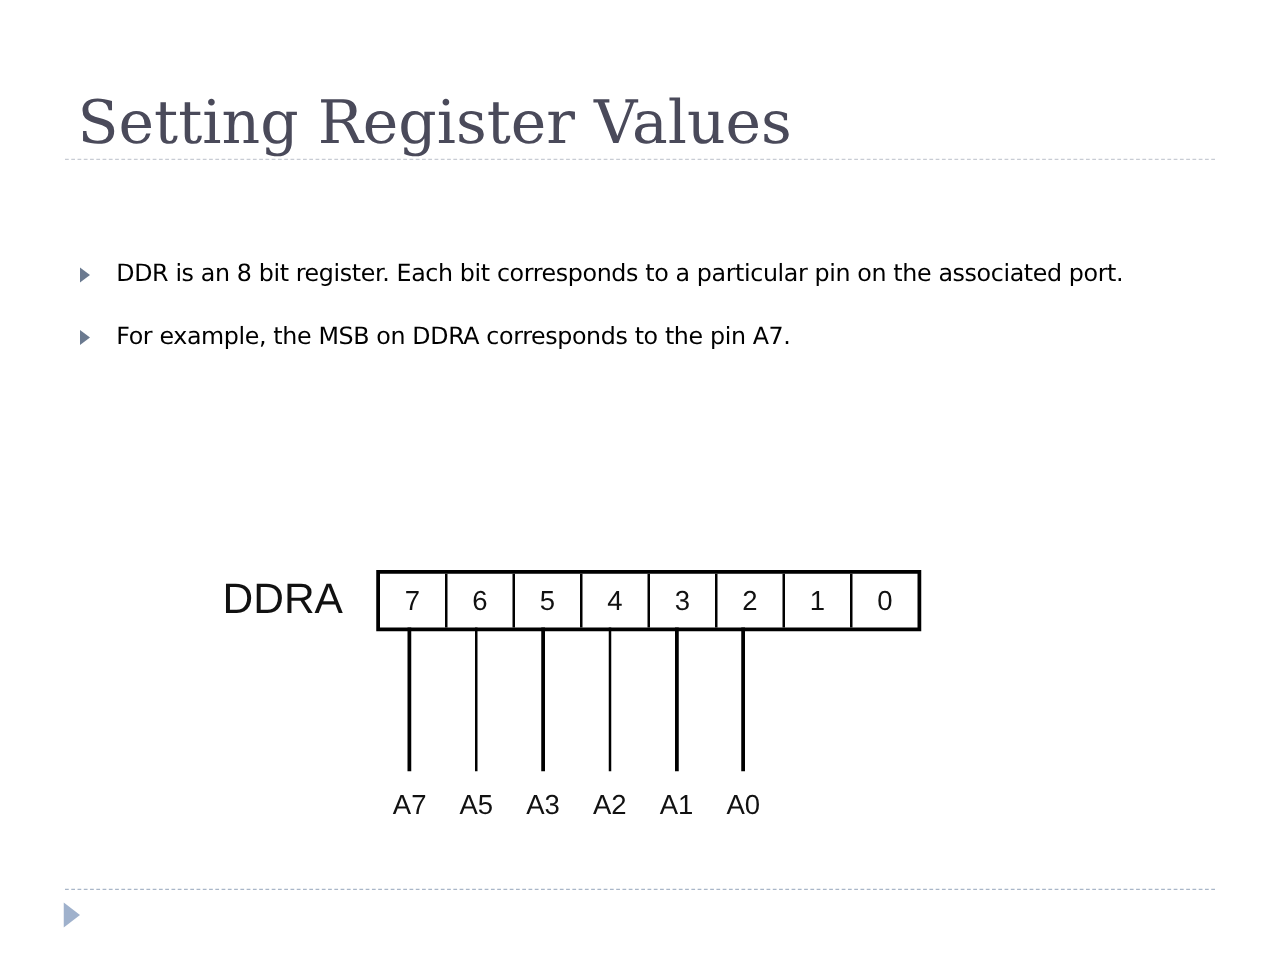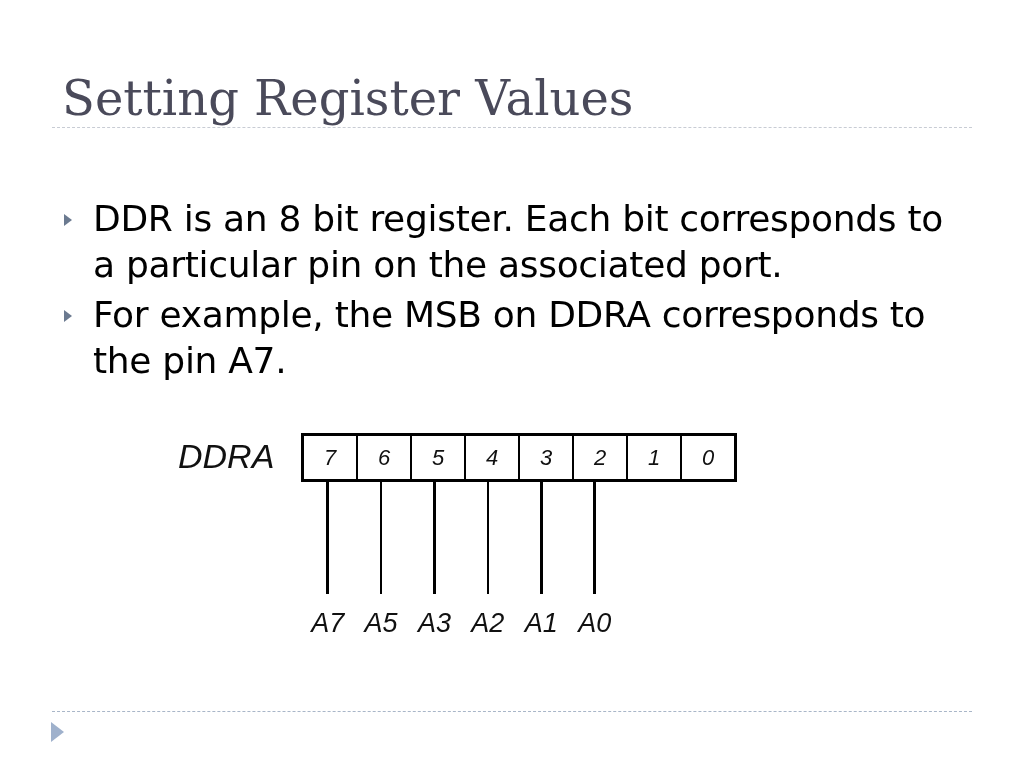--- a/index.html
+++ b/index.html
@@ -7,34 +7,34 @@
   .title {
     position: absolute; left: 62px; top: 70px;
     font-family: "DejaVu Serif", "Liberation Serif", serif;
     font-size: 48px; color: #4a4a5a; letter-spacing: 0px;
     font-weight: normal; margin: 0;
   }
   .rule { position: absolute; left: 52px; width: 920px; height: 0; border-top: 1.5px dashed #c8ccd4; }
   .rule.top { top: 127px; }
   .rule.bottom { top: 711px; border-top-color: #a9b6c8; }
   .bullets { position: absolute; left: 62px; top: 196px; width: 900px; margin: 0; padding: 0; list-style: none; }
-  .bullet { position: relative; padding-left: 31px; font-size: 36px; line-height: 46px; color: #000; margin-bottom: 4px; font-family: "DejaVu Sans", sans-serif; }
+  .bullet { position: relative; padding-left: 31px; font-size: 19px; line-height: 46px; color: #000; margin-bottom: 4px; font-family: "DejaVu Sans", sans-serif; }
   .bullet .marker { position: absolute; left: 2px; top: 18px; width: 0; height: 0;
     border-top: 6px solid transparent; border-bottom: 6px solid transparent; border-left: 8px solid #6b7a90; }
   .bullet-text { display: block; letter-spacing: -0.3px; }
-  .diagram { position: absolute; left: 178px; top: 429px; width: 600px; height: 220px; font-style: italic; }
+  .diagram { position: absolute; left: 178px; top: 452px; width: 600px; height: 220px; }
   .reg-label { position: absolute; left: 0; top: 8px; font-family: "Liberation Sans", sans-serif; font-size: 34px; color: #111; }
   .reg { position: absolute; left: 123px; top: 4px; display: flex; border: 3px solid #000; height: 43px; }
   .cell { width: 52px; border-right: 2px solid #000; display: flex; align-items: center; justify-content: center;
     font-family: "Liberation Sans", sans-serif; font-size: 22px; color: #111; }
   .cell:last-child { border-right: none; }
   .pins { position: absolute; left: 123px; top: 50px; display: flex; }
   .pin { width: 53.4px; display: flex; flex-direction: column; align-items: center; }
   .pin .line { width: 2.5px; height: 115px; background: #000; }
-  .pin .plabel { margin-top: 14px; font-family: "Liberation Sans", sans-serif; font-size: 27px; color: #111; }
+  .pin .plabel { margin-top: 14px; font-family: "Liberation Sans", sans-serif; font-size: 22px; color: #111; }
   .nav-arrow { position: absolute; left: 51px; top: 722px; width: 0; height: 0;
     border-top: 10px solid transparent; border-bottom: 10px solid transparent; border-left: 13px solid #9fb1cc; }
 </style>
 </head>
 <body>
 
 <h1 class="title">Setting Register Values</h1>
 <div class="rule top"></div>
 
 <ul class="bullets">

